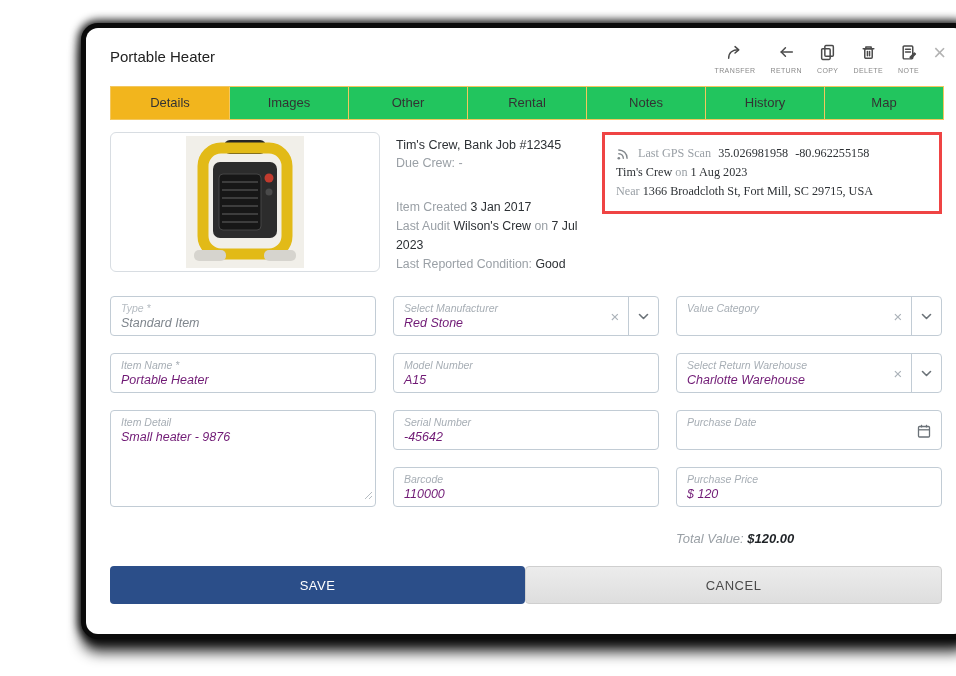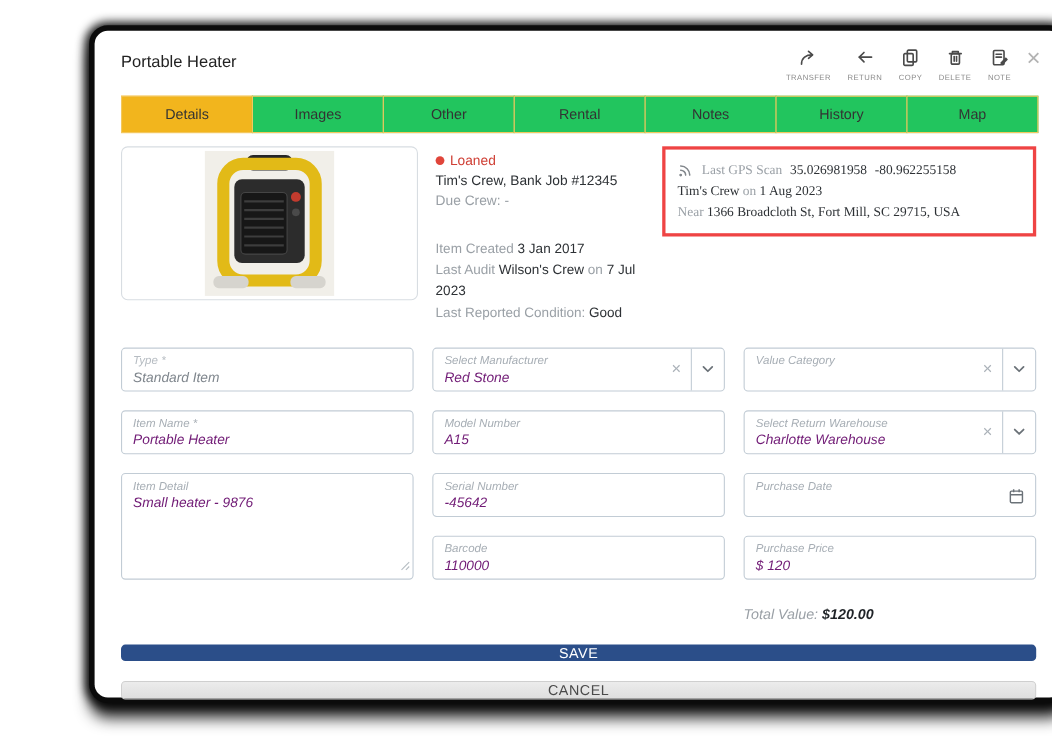--- a/index.html
+++ b/index.html
@@ -58,21 +58,21 @@
   .chev svg polyline { stroke:#6b7278; fill:none; stroke-width:1.6; stroke-linecap:round; stroke-linejoin:round; }
   .cal { position:absolute; right:9px; top:12px; cursor:pointer; }
   .cal svg { width:16px; height:16px; stroke:#6b7278; fill:none; stroke-width:1.3; }
   .field.tall { grid-row:span 2; height:auto; }
   .resize-handle { position:absolute; right:2px; bottom:2px; cursor:nwse-resize; }
   .resize-handle svg { width:9px; height:9px; }
   .total-cell { grid-column:3; font-size:13px; padding-top:7px; }
   .total-val { font-weight:700; color:#1f2327; }
 
   
-  .btn-row { display:flex; gap:18px; margin-top:20px;flex-direction:column; }
+  .btn-row { display:flex; margin-top:20px; }
   .btn { flex:1; height:38px; border:none; border-radius:4px; font-size:13px;
          letter-spacing:.5px; cursor:pointer; font-family:"Liberation Sans", sans-serif; }
   .btn.save { background:#2b4e89; color:#fff; }
   .btn.cancel { background:linear-gradient(#ececec,#dedede); color:#4a4a4a; border:1px solid #cfcfcf; }
 </style>
 </head>
 <body>
 
 <div class="modal">
 
@@ -160,23 +160,20 @@
           <line x1="36" y1="62" x2="72" y2="62" stroke="#3d3d3d" stroke-width="2"></line>
           <line x1="36" y1="70" x2="72" y2="70" stroke="#3d3d3d" stroke-width="2"></line>
           <line x1="36" y1="78" x2="72" y2="78" stroke="#3d3d3d" stroke-width="2"></line>
           <line x1="36" y1="86" x2="72" y2="86" stroke="#3d3d3d" stroke-width="2"></line>
           <circle cx="83" cy="42" r="4.5" fill="#c23b2e"></circle>
           <circle cx="83" cy="56" r="3.5" fill="#4a4a4a"></circle>
         </svg>
       </div>
 
       <div class="status-col">
-        <div>
-          <span class="dot"></span><span class="loaned">Loaned</span>
-        </div>
         <div class="dark">Tim's Crew, Bank Job #12345</div>
         <div>
           <span class="gray">Due Crew:</span>
           <span class="gray">-</span>
         </div>
         <div class="meta-block">
           <div>
             <span class="gray">Item Created</span>
             <span class="dark">3 Jan 2017</span>
           </div>

